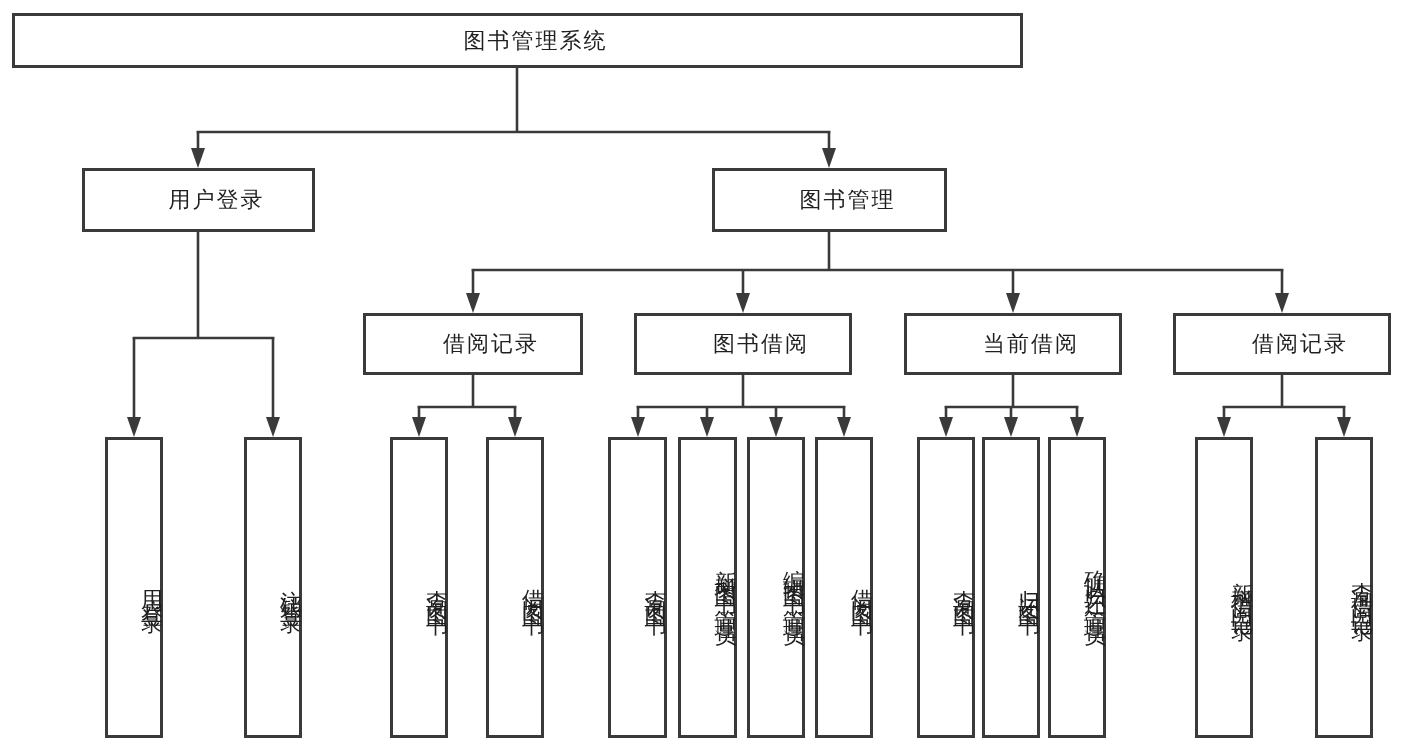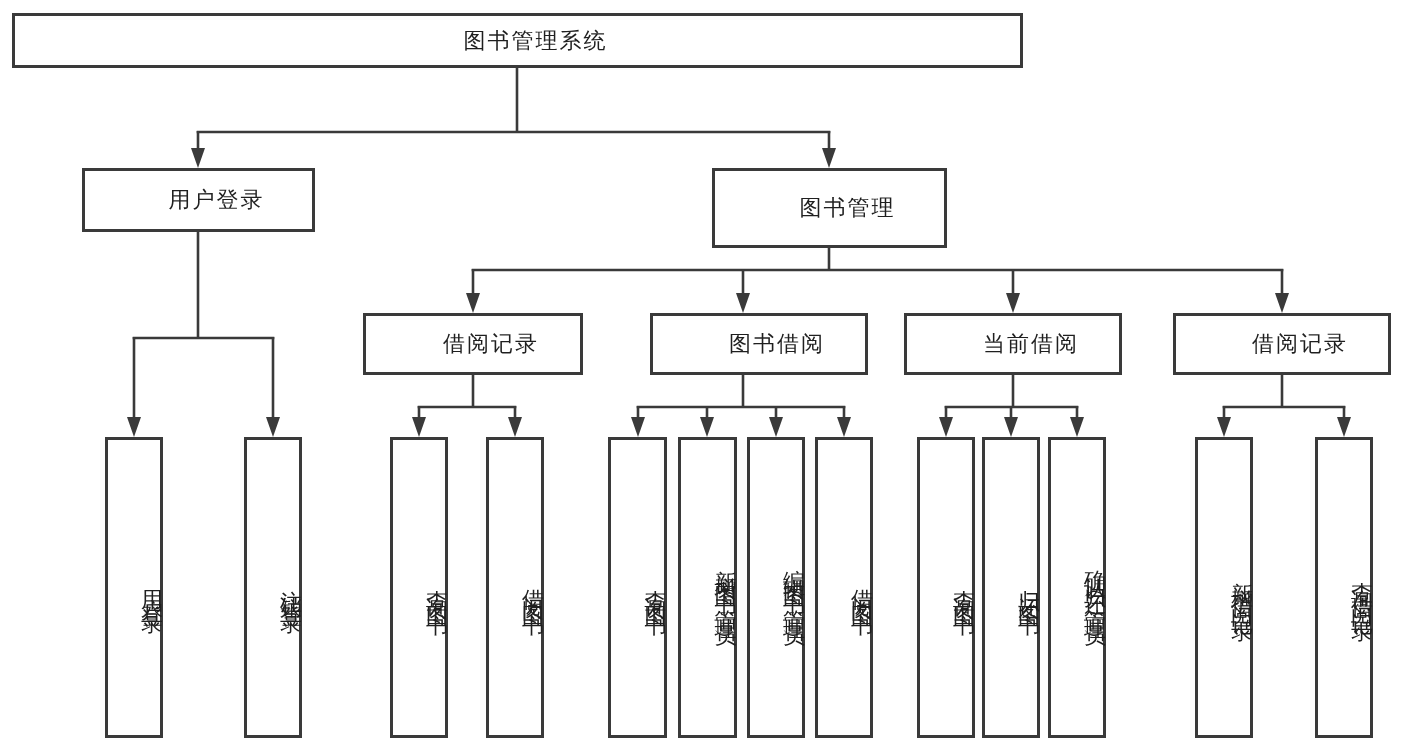--- a/index.html
+++ b/index.html
@@ -112,28 +112,28 @@
     <polygon points="1337,417 1351,417 1344,437" stroke="none"></polygon>
   </svg>
 
   <div class="node h" style="left:12px;top:13px;width:1011px;height:55px;">
     <span class="lbl">图书管理系统</span>
   </div>
 
   <div class="node h" style="left:82px;top:168px;width:233px;height:64px;">
     <span class="lbl">用户登录</span>
   </div>
-  <div class="node h" style="left:712px;top:168px;width:235px;height:80px;">
+  <div class="node h" style="left:712px;top:168px;width:235px;height:64px;">
     <span class="lbl">图书管理</span>
   </div>
 
   <div class="node h" style="left:363px;top:313px;width:220px;height:62px;">
     <span class="lbl">借阅记录</span>
   </div>
-  <div class="node h" style="left:650px;top:313px;width:218px;height:62px;">
+  <div class="node h" style="left:634px;top:313px;width:218px;height:62px;">
     <span class="lbl">图书借阅</span>
   </div>
   <div class="node h" style="left:904px;top:313px;width:218px;height:62px;text-align:right;">
     <span class="lbl">当前借阅</span>
   </div>
   <div class="node h" style="left:1173px;top:313px;width:218px;height:62px;">
     <span class="lbl">借阅记录</span>
   </div>
 
   <div class="node v" style="left:105px;top:437px;width:58px;height:301px;">

